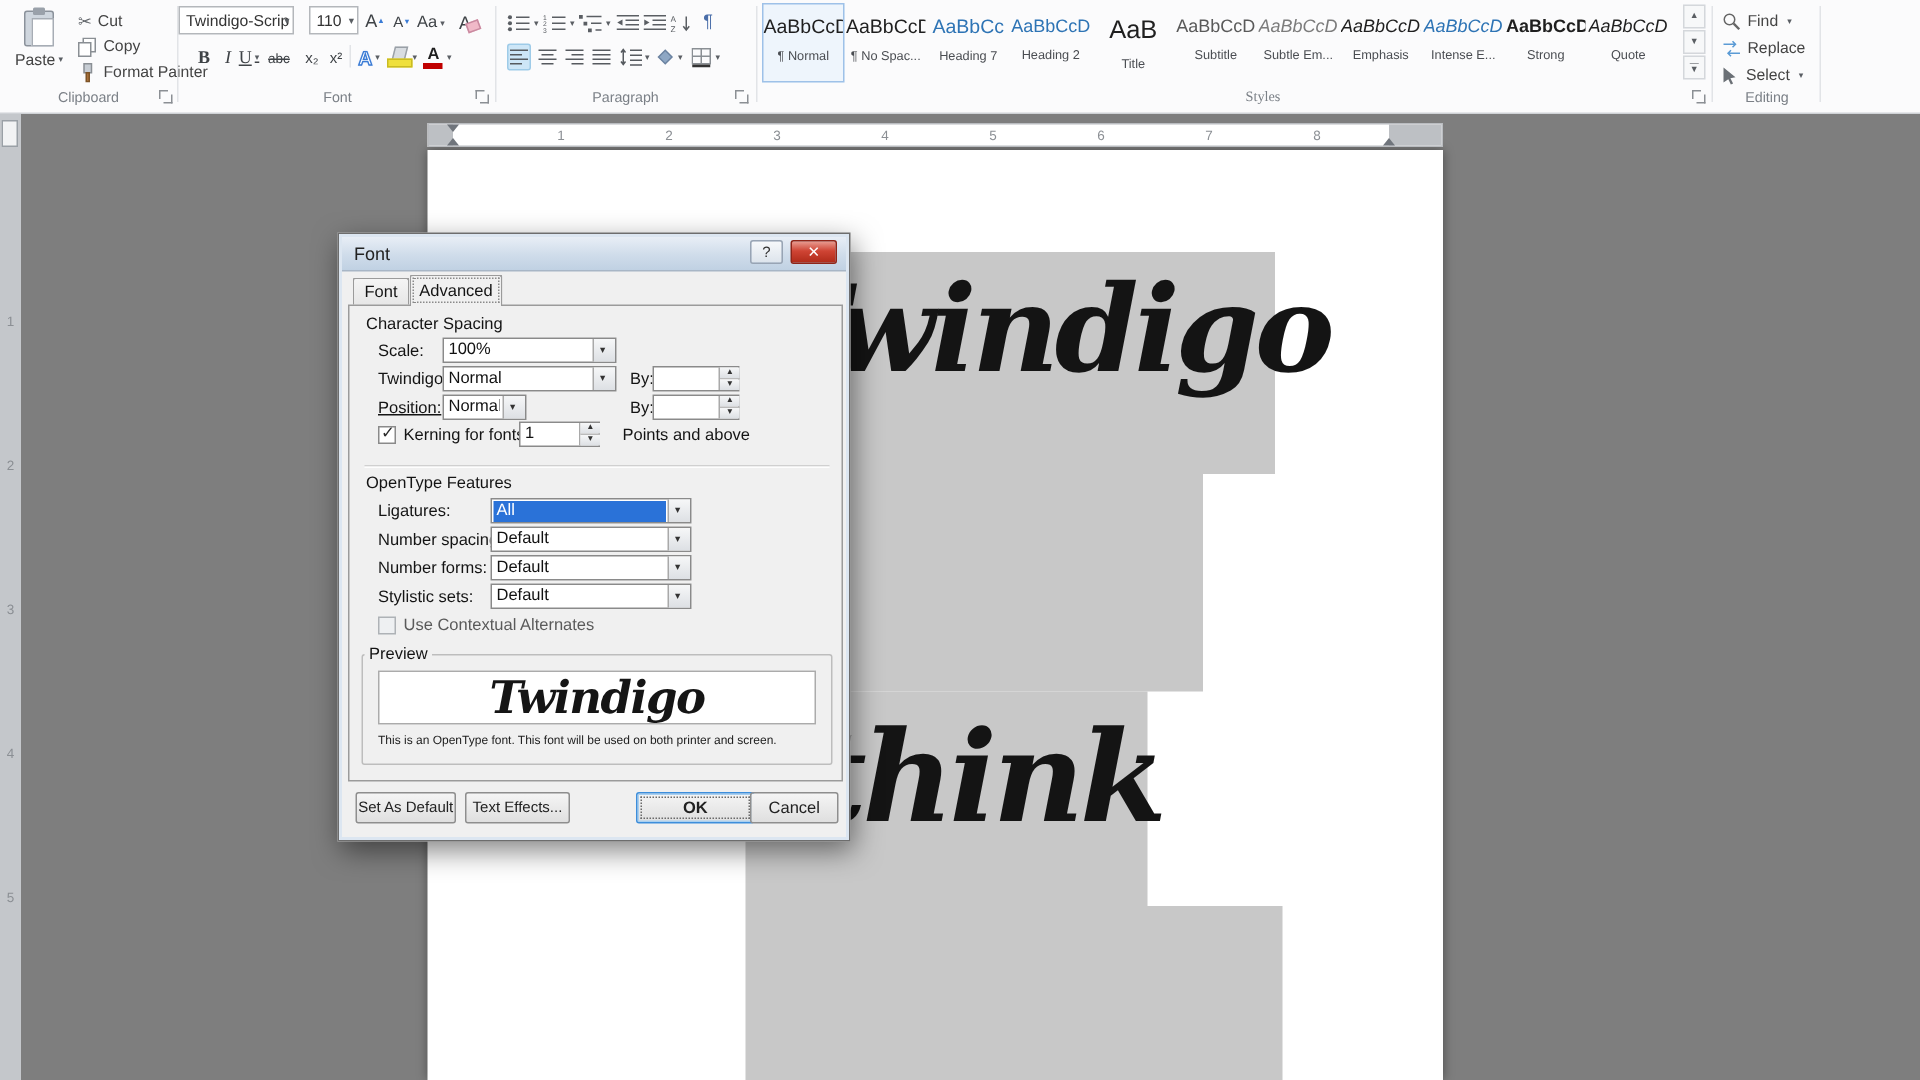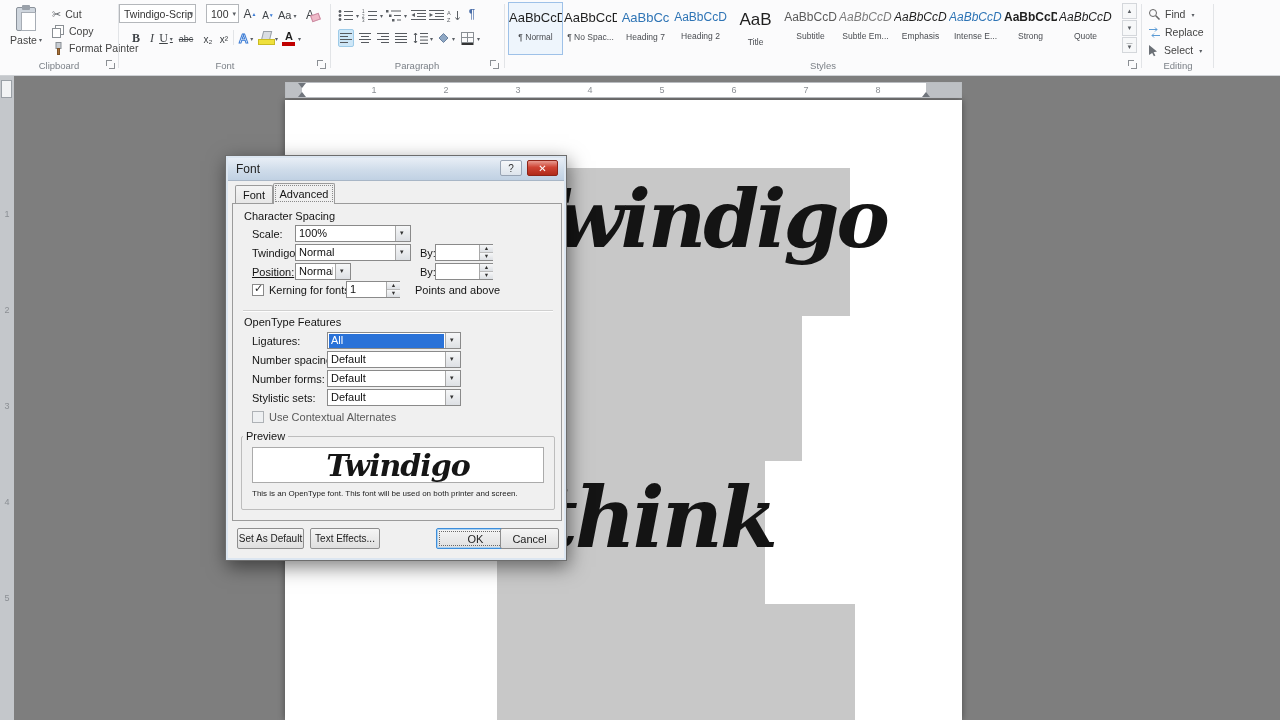--- a/index.html
+++ b/index.html
@@ -128,21 +128,21 @@
     <span>Format Painter</span>
   </div>
   <div class="rlabel" style="left:0;width:118px;">Clipboard</div>
   <div class="launcher" style="left:106px;top:60px;"></div>
   <div class="rgroup-sep" style="left:118px;"></div>
 
   <div class="rcombo" style="left:119px;top:4px;width:77px;">
     <span>Twindigo-Scrip</span>
   </div>
   <div class="rcombo" style="left:206px;top:4px;width:33px;">
-    <span>100</span>
+    <span>110</span>
   </div>
   <div class="ribtn" style="left:242px;top:5px;font-size:12px;">
       <span>A</span>
       <span style="font-size:5px;color:#3a7bd5;vertical-align:6px;">▲</span>
     </div>
   <div class="ribtn" style="left:260px;top:6px;font-size:10px;">
       <span>A</span>
       <span style="font-size:5px;color:#3a7bd5;vertical-align:4px;">▼</span>
     </div>
   <div class="ribtn mini-dd" style="left:278px;top:6px;font-size:11px;">
@@ -355,21 +355,21 @@
       <div class="style-item quote">
         <div class="style-preview">AaBbCcDt</div>
         <div class="style-name">Quote</div>
       </div>
     </div>
   <div class="gal-scroll">
     <div class="gal-btn">▲</div>
     <div class="gal-btn">▼</div>
     <div class="gal-btn" style="flex-direction:column;line-height:4px;">—<br>▼</div>
   </div>
-  <div class="rlabel" style="left:505px;width:636px;">Styles</div>
+  <div class="rlabel" style="left:524px;width:636px;font-family:Liberation Serif, serif;">Styles</div>
   <div class="launcher" style="left:1128px;top:60px;"></div>
   <div class="rgroup-sep" style="left:1141px;"></div>
 
   <div class="rtext-btn mini-dd" style="left:1148px;top:6px;">
     <svg class="icon-svg" width="13" height="13">
         <circle cx="5" cy="5" r="3.5" fill="none" stroke="#666"></circle>
         <path d="M7.8 7.8 L11.5 11.5" stroke="#666" stroke-width="1.6"></path>
       </svg>
     <span>Find</span>
   </div>
@@ -538,19 +538,19 @@
       <div class="dlabel" style="left:10px;top:52px;font-size:8px;color:#1c1c1c;">This is an OpenType font. This font will be used on both printer and screen.</div>
     </div>
   </div>
 
   <div class="dbtn" style="left:11px;top:372px;width:67px;font-size:10px;">
       <span>Set As Default</span>
     </div>
   <div class="dbtn" style="left:84px;top:372px;width:70px;font-size:10px;">
       <span>Text Effects...</span>
     </div>
-  <div class="dbtn default" style="left:210px;top:372px;width:79px;">
+  <div class="dbtn default" style="left:198px;top:372px;width:79px;font-weight:bold;">
       <span>OK</span>
     </div>
   <div class="dbtn" style="left:274px;top:372px;width:59px;">
       <span>Cancel</span>
     </div>
 </div>
 
 </body></html>

